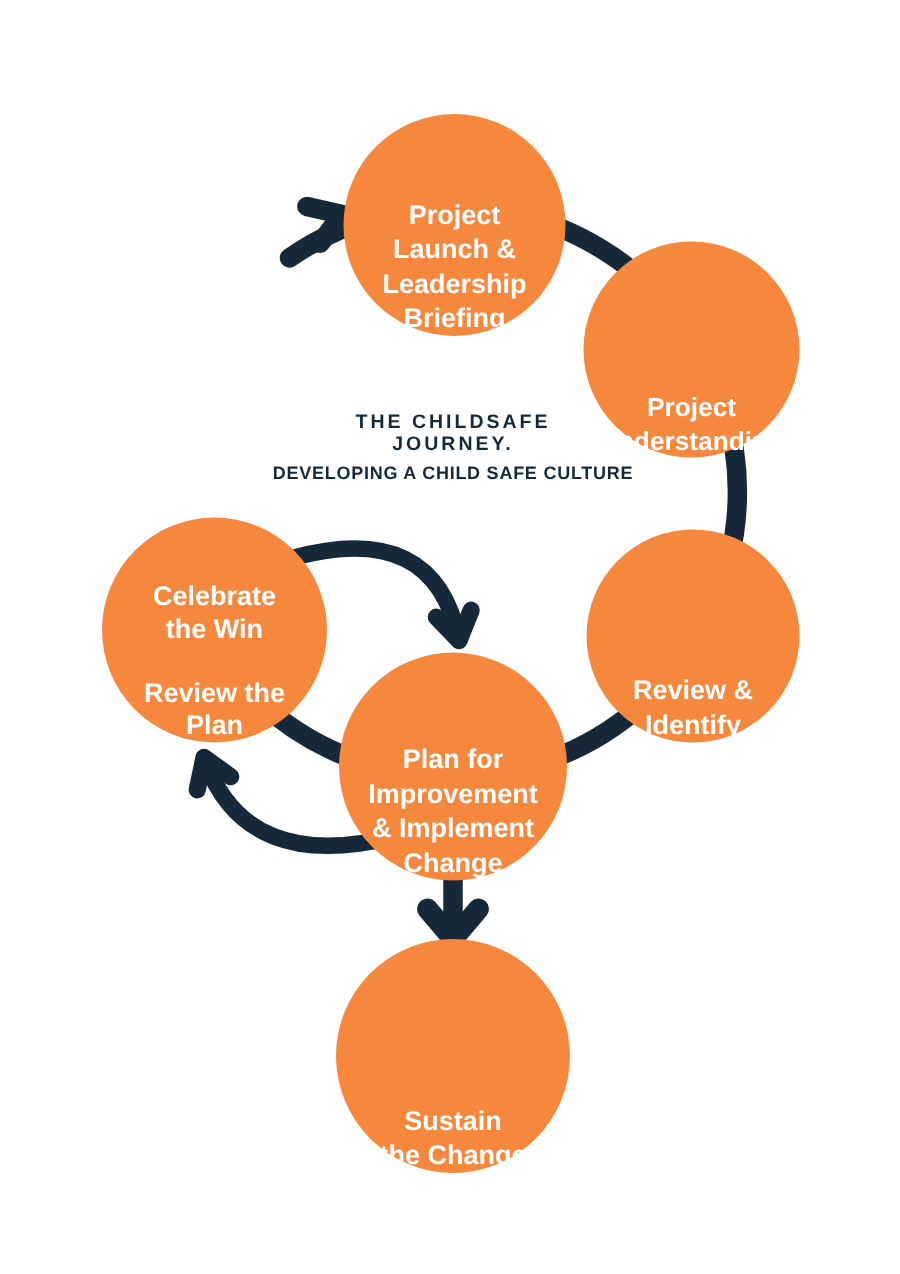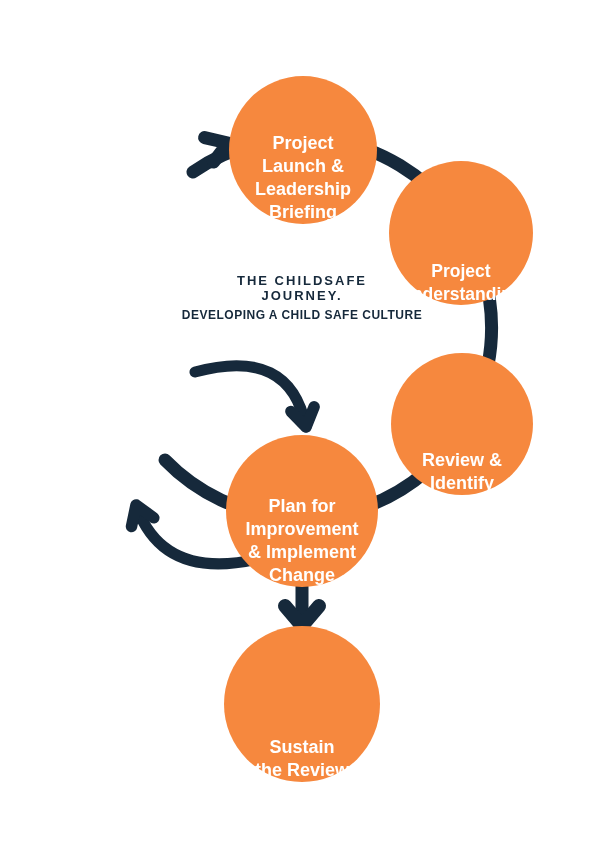--- a/index.html
+++ b/index.html
@@ -95,24 +95,31 @@
 Improvement
 &amp; Implement
 Change</span>
   </div>
 
   <div class="step" id="step-review">
     <span class="label">Review &amp;
 Identify</span>
   </div>
 
+  <div class="step" id="step-celebrate">
+    <span class="label">Celebrate
+the Win
+
+Review the
+Plan</span>
+  </div>
 
   <div class="step" id="step-sustain">
     <span class="label">Sustain
-the Review</span>
+the Change</span>
   </div>
 
   <div class="title-block">
     <div class="title">THE CHILDSAFE
 JOURNEY.</div>
     <div class="subtitle">DEVELOPING A CHILD SAFE CULTURE</div>
   </div>
 
 </div>
 

